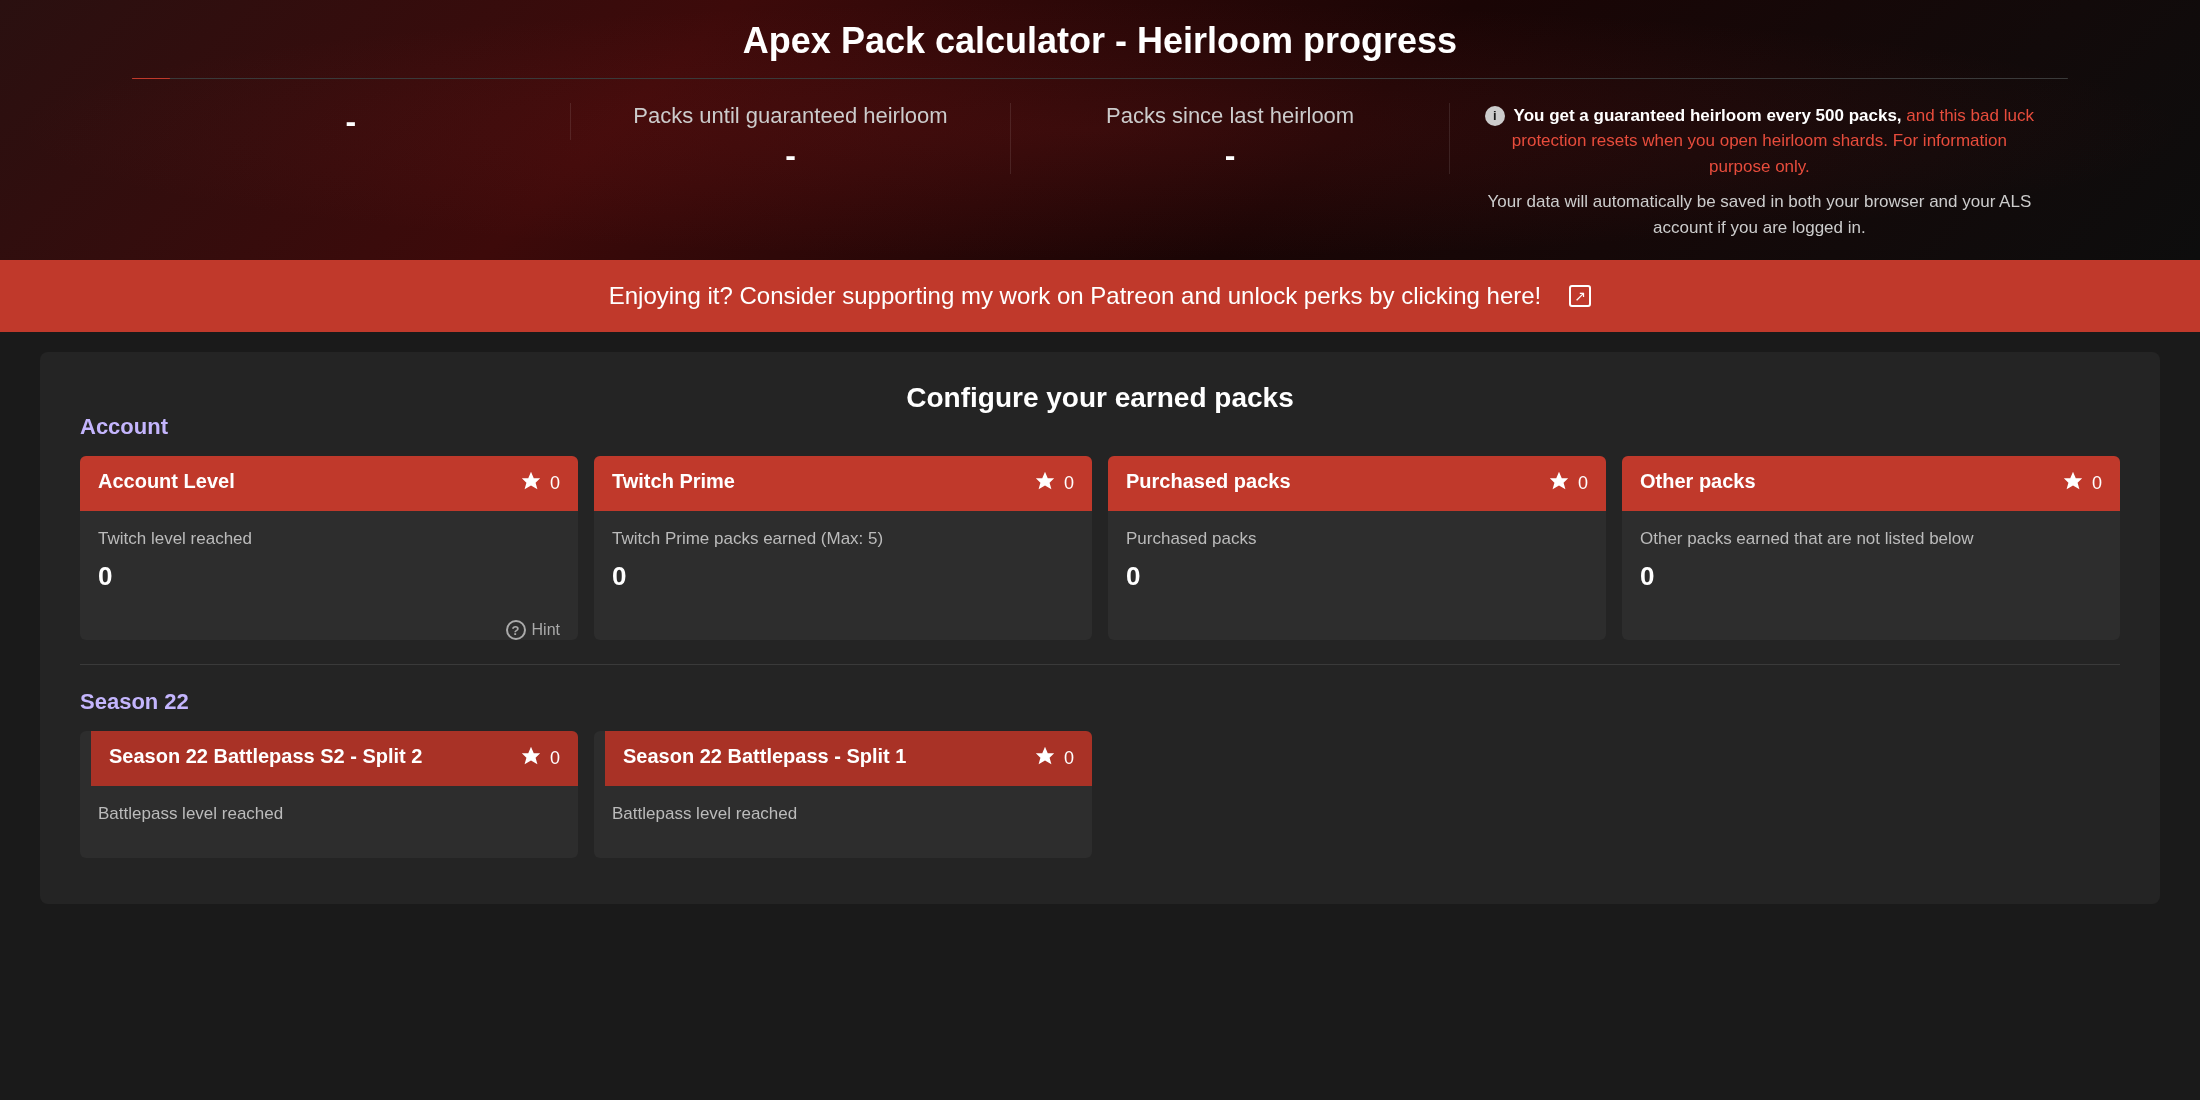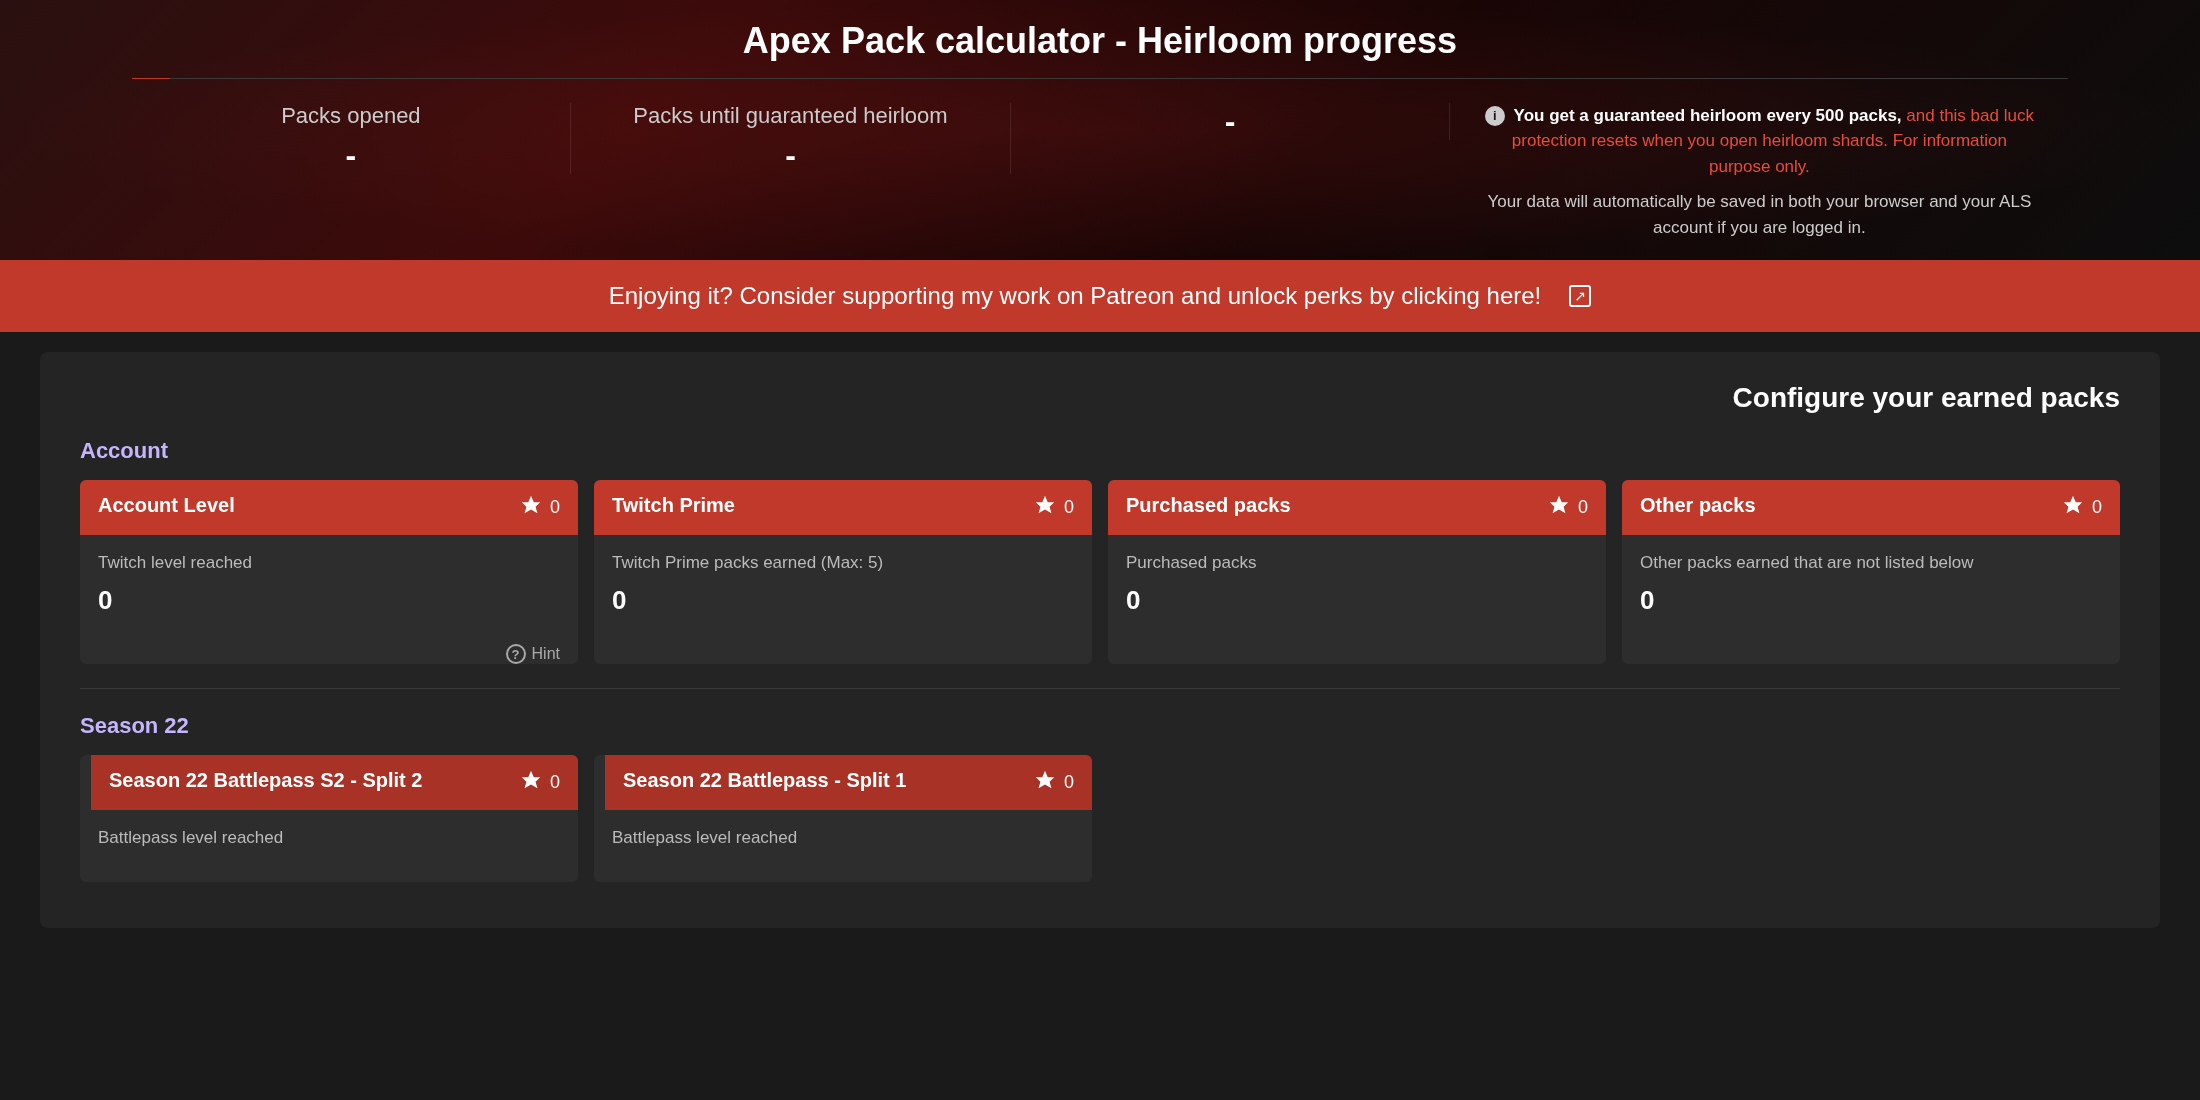--- a/index.html
+++ b/index.html
@@ -165,22 +165,21 @@
       background: #242424;
       margin: 20px 40px;
       border-radius: 8px;
       padding: 30px 40px;
     }
 
     .configure-title {
       font-size: 28px;
       font-weight: 600;
       color: #ffffff;
-      text-align: right;
-      margin-bottom: 24px;
+      text-align: center;
     }
 
     .section-label {
       font-size: 22px;
       font-weight: 700;
       color: #c4b5fd;
       margin-bottom: 16px;
     }
 
     .cards-row {
@@ -284,28 +283,28 @@
   <div class="hero-section">
     <div class="hero-bg-overlay"></div>
     <h1 class="page-title">Apex Pack calculator - Heirloom progress</h1>
 
     <div class="progress-bar-container">
       <div class="progress-bar-fill"></div>
     </div>
 
     <div class="stats-row">
       <div class="stat-block">
-        <div class="stat-label">Packs opened</div>
         <div class="stat-value">-</div>
       </div>
       <div class="stat-block">
         <div class="stat-label">Packs until guaranteed heirloom</div>
         <div class="stat-value">-</div>
       </div>
       <div class="stat-block">
+        <div class="stat-label">Packs since last heirloom</div>
         <div class="stat-value">-</div>
       </div>
       <div class="info-block">
         <p>
           <span class="info-icon">i</span>
           <span class="info-bold">You get a guaranteed heirloom every 500 packs,</span>
           <span class="info-red">and this bad luck protection resets when you open heirloom shards. For information purpose only.</span>
         </p>
         <p style="margin-top:10px;">Your data will automatically be saved in both your browser and your ALS account if you are logged in.</p>
       </div>

